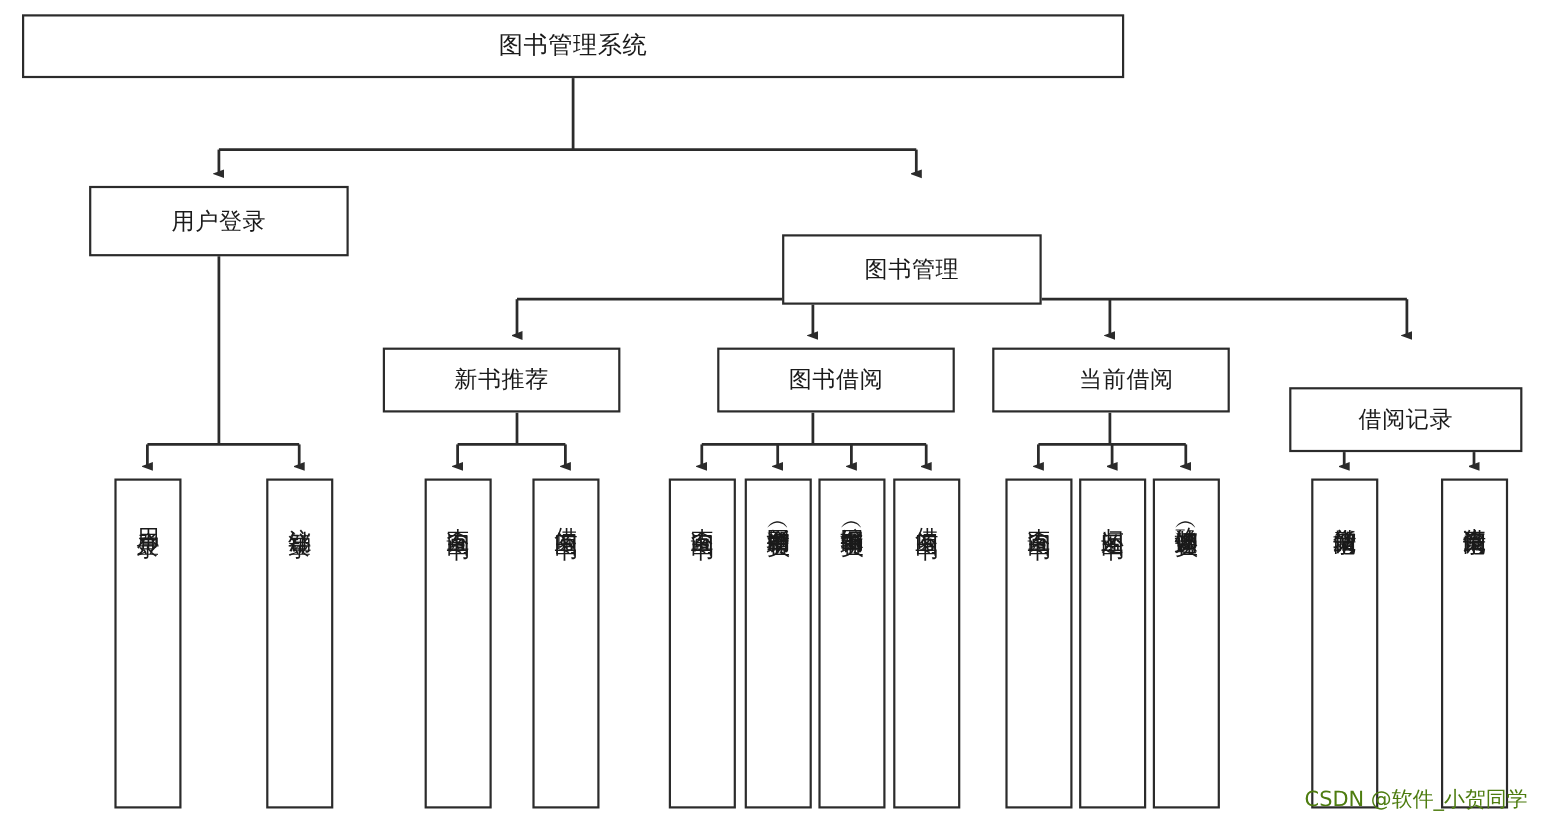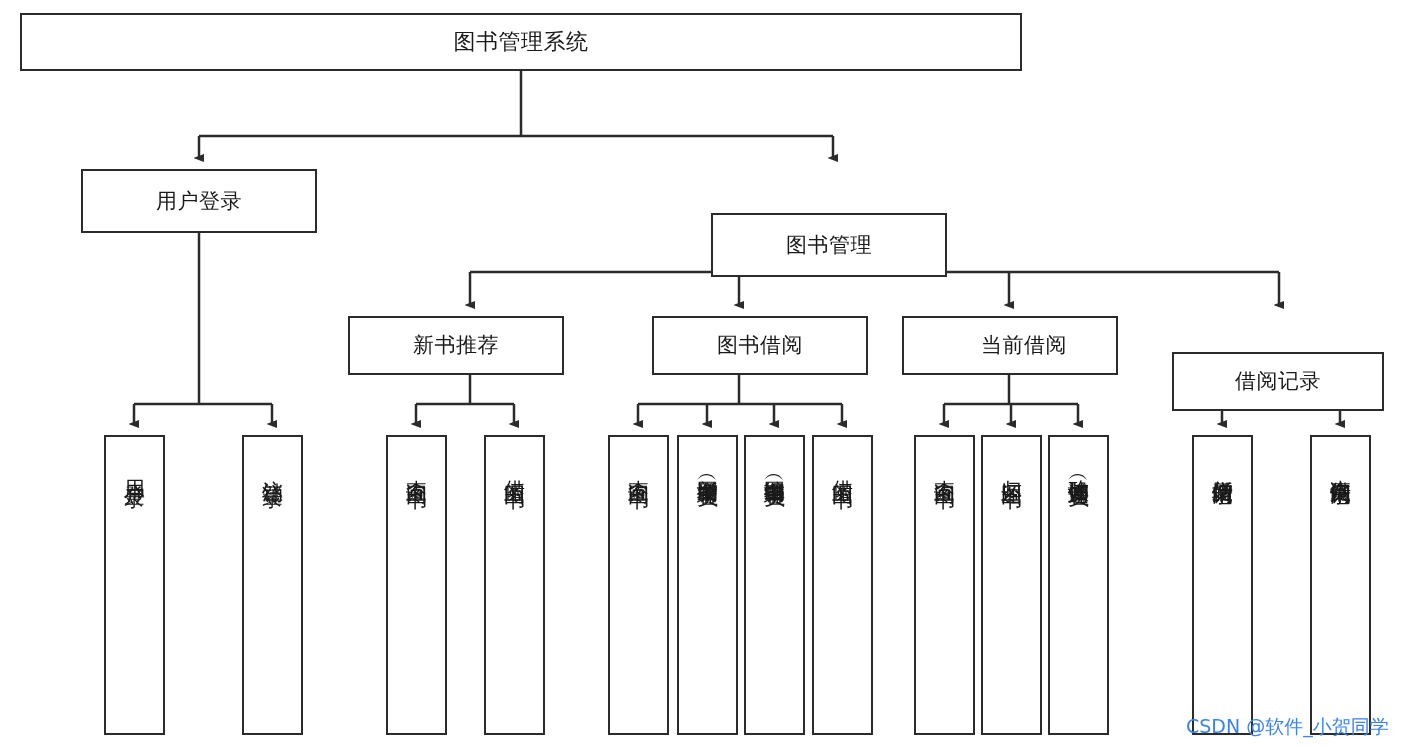--- a/index.html
+++ b/index.html
@@ -64,21 +64,21 @@
     white-space: nowrap;
   }
   .node.v.tall-text .node-label {
     letter-spacing: 1px;
   }
   .watermark {
     position: absolute;
     left: 1186px;
     top: 714px;
     font-size: 19px;
-    color: #3b82f6;
+    color: #4d7c0f;
     white-space: nowrap;
     z-index: 3;
     font-family: "DejaVu Sans", "Liberation Sans", sans-serif;
   }
 </style>
 </head>
 <body>
 
 <div id="canvas">
 

